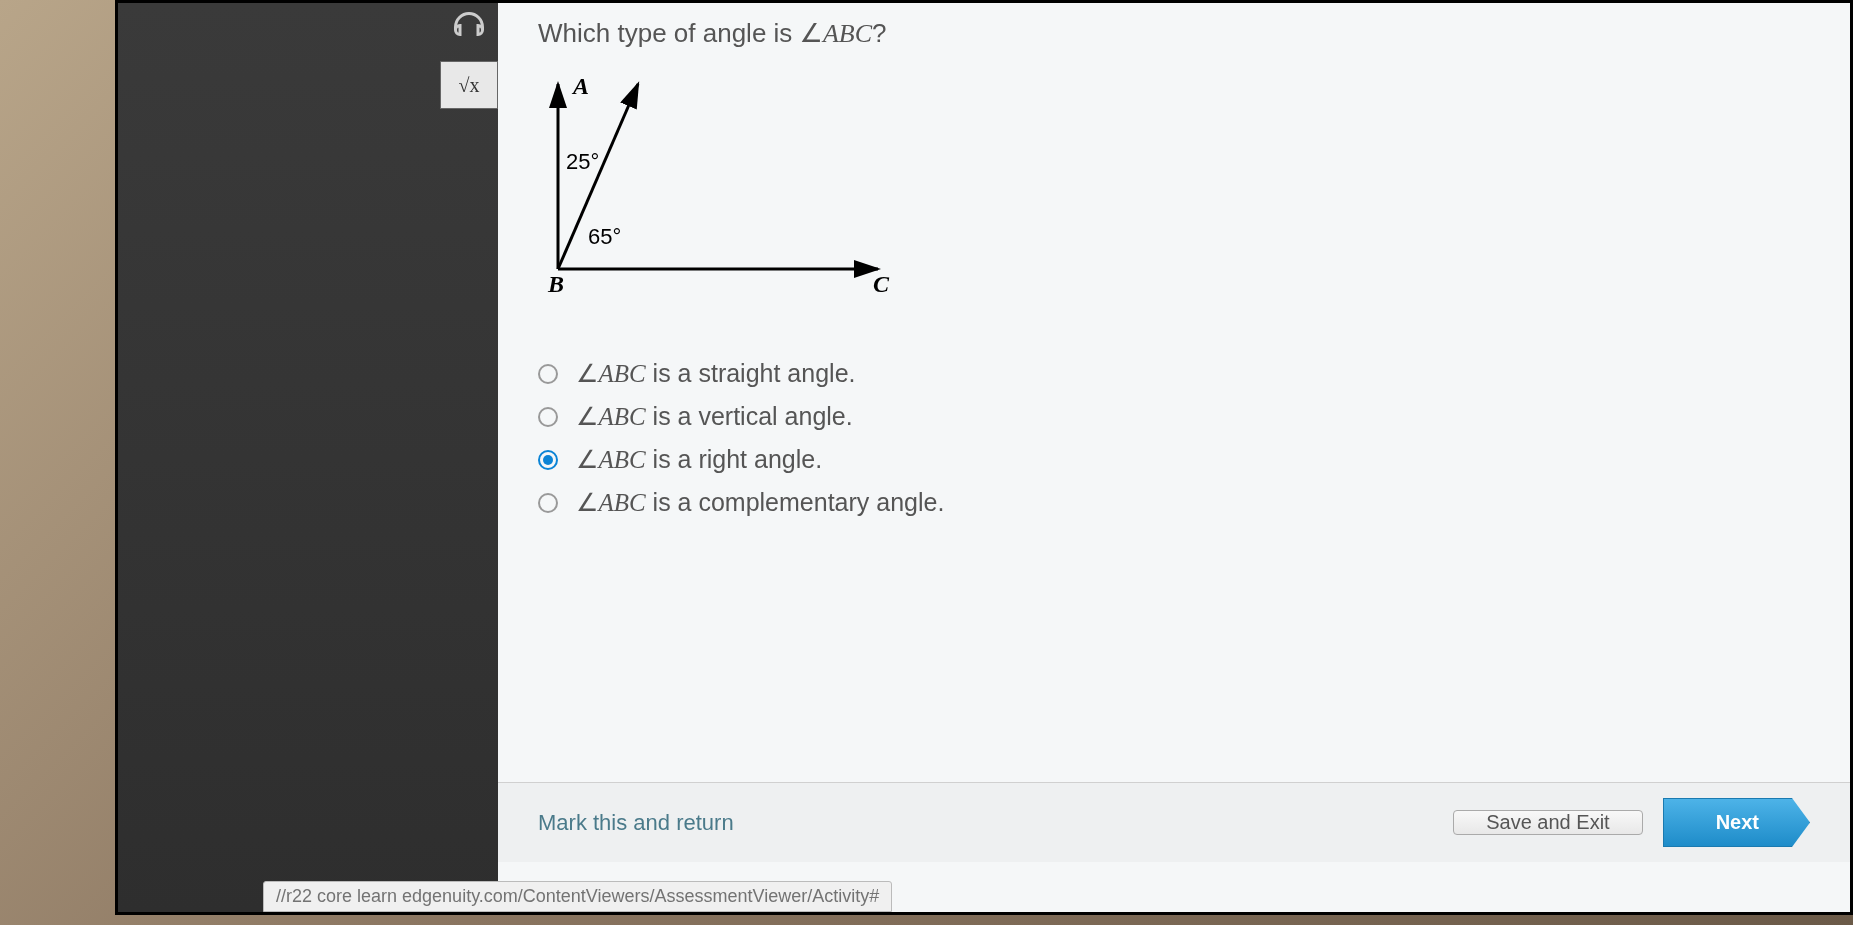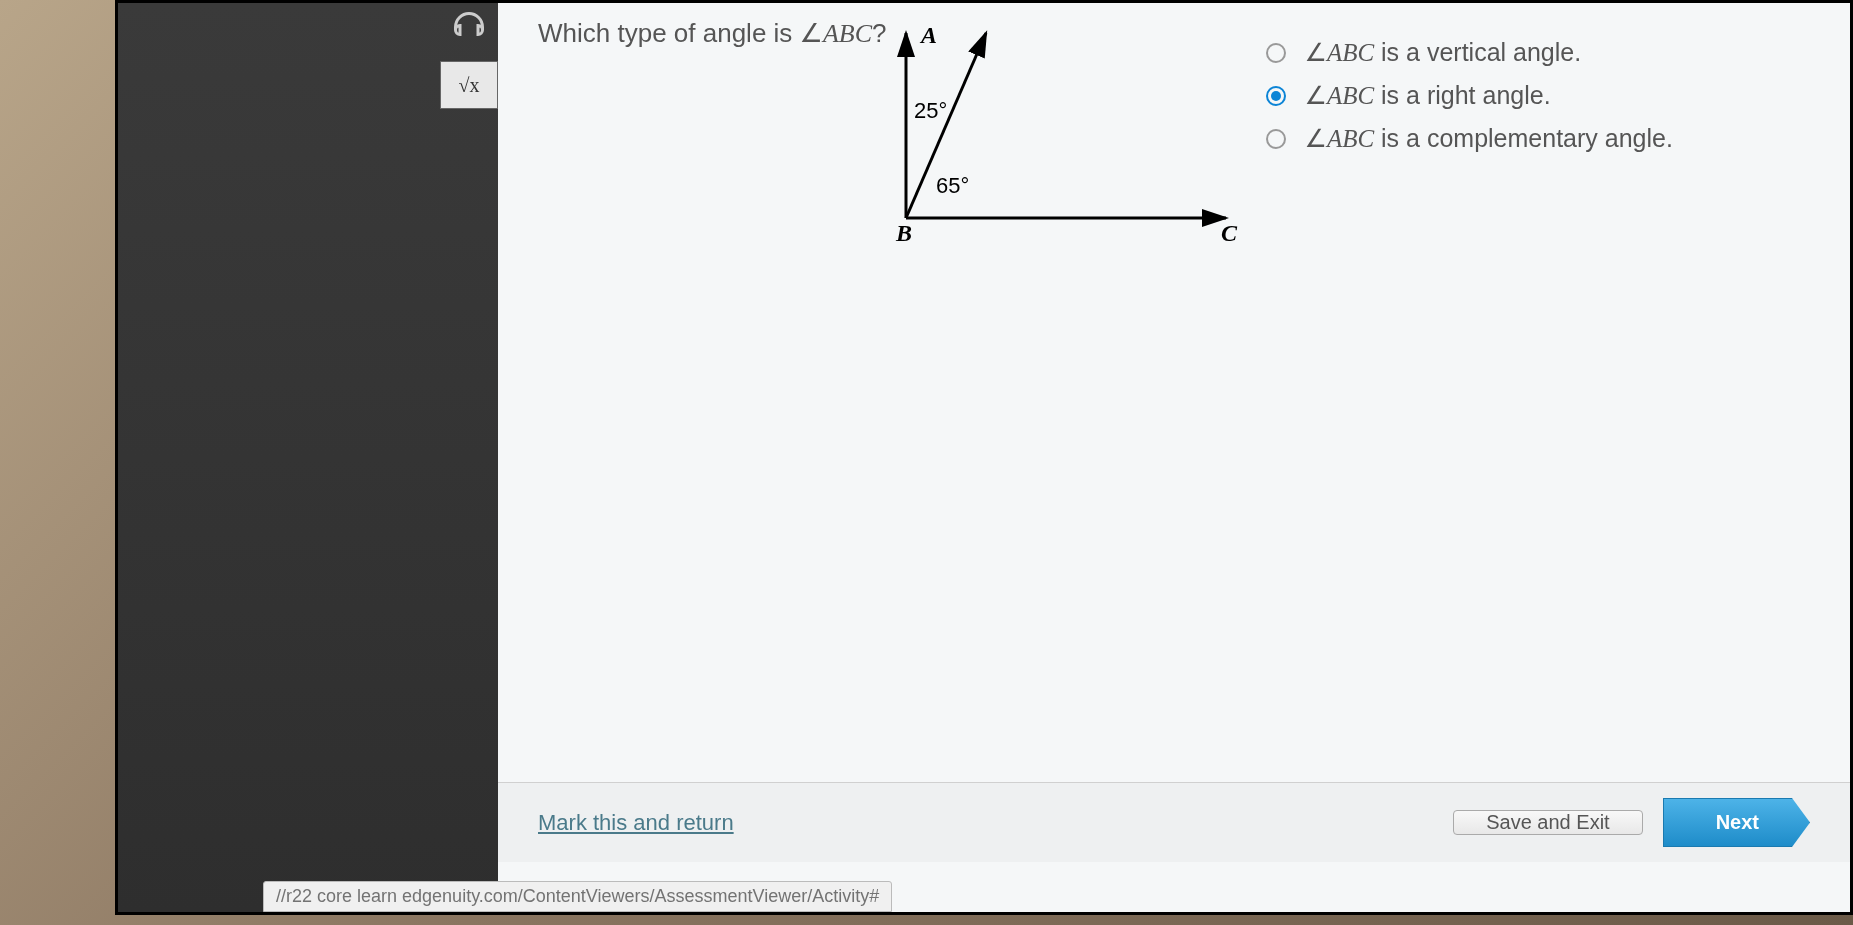--- a/index.html
+++ b/index.html
@@ -74,21 +74,21 @@
       font-family: serif;
       font-size: 20px;
       color: #333;
     }
     .content-area {
       flex: 1;
       background: #f5f7f8;
       padding: 15px 40px 0 40px;
       position: relative;
       display: flex;
-      flex-direction: row;
+      flex-direction: column;
     }
     .question-text {
       font-size: 26px;
       color: #555;
       margin-bottom: 20px;
       font-weight: 400;
     }
     .angle-symbol {
       font-family: serif;
     }
@@ -147,21 +147,20 @@
       height: 80px;
       background: #eef0f1;
       border-top: 1px solid #d0d0d0;
       display: flex;
       align-items: center;
       padding: 0 40px;
       justify-content: space-between;
     }
     .mark-return {
       color: #4a7a8a;
-      text-decoration: underline;
       font-size: 22px;
       cursor: pointer;
       text-align: center;
     }
     .button-group {
       display: flex;
       gap: 20px;
       align-items: center;
     }
     .save-exit-btn {
@@ -238,20 +237,26 @@
             <text x="335" y="223" font-size="24" font-weight="bold" font-style="italic" font-family="serif">C</text>
             <text x="28" y="100" font-size="22">25°</text>
             <text x="50" y="175" font-size="22">65°</text>
           </svg>
         </div>
 
         <div class="options-container">
           <div class="option-row">
             <div class="radio-circle"></div>
             <div class="option-text">
+              <span class="angle-symbol">∠</span><span class="italic">ABC</span><span> is a straight angle.</span>
+            </div>
+          </div>
+          <div class="option-row">
+            <div class="radio-circle"></div>
+            <div class="option-text">
               <span class="angle-symbol">∠</span><span class="italic">ABC</span><span> is a vertical angle.</span>
             </div>
           </div>
           <div class="option-row">
             <div class="radio-circle selected">
               <div class="radio-dot"></div>
             </div>
             <div class="option-text">
               <span class="angle-symbol">∠</span><span class="italic">ABC</span><span> is a right angle.</span>
             </div>

